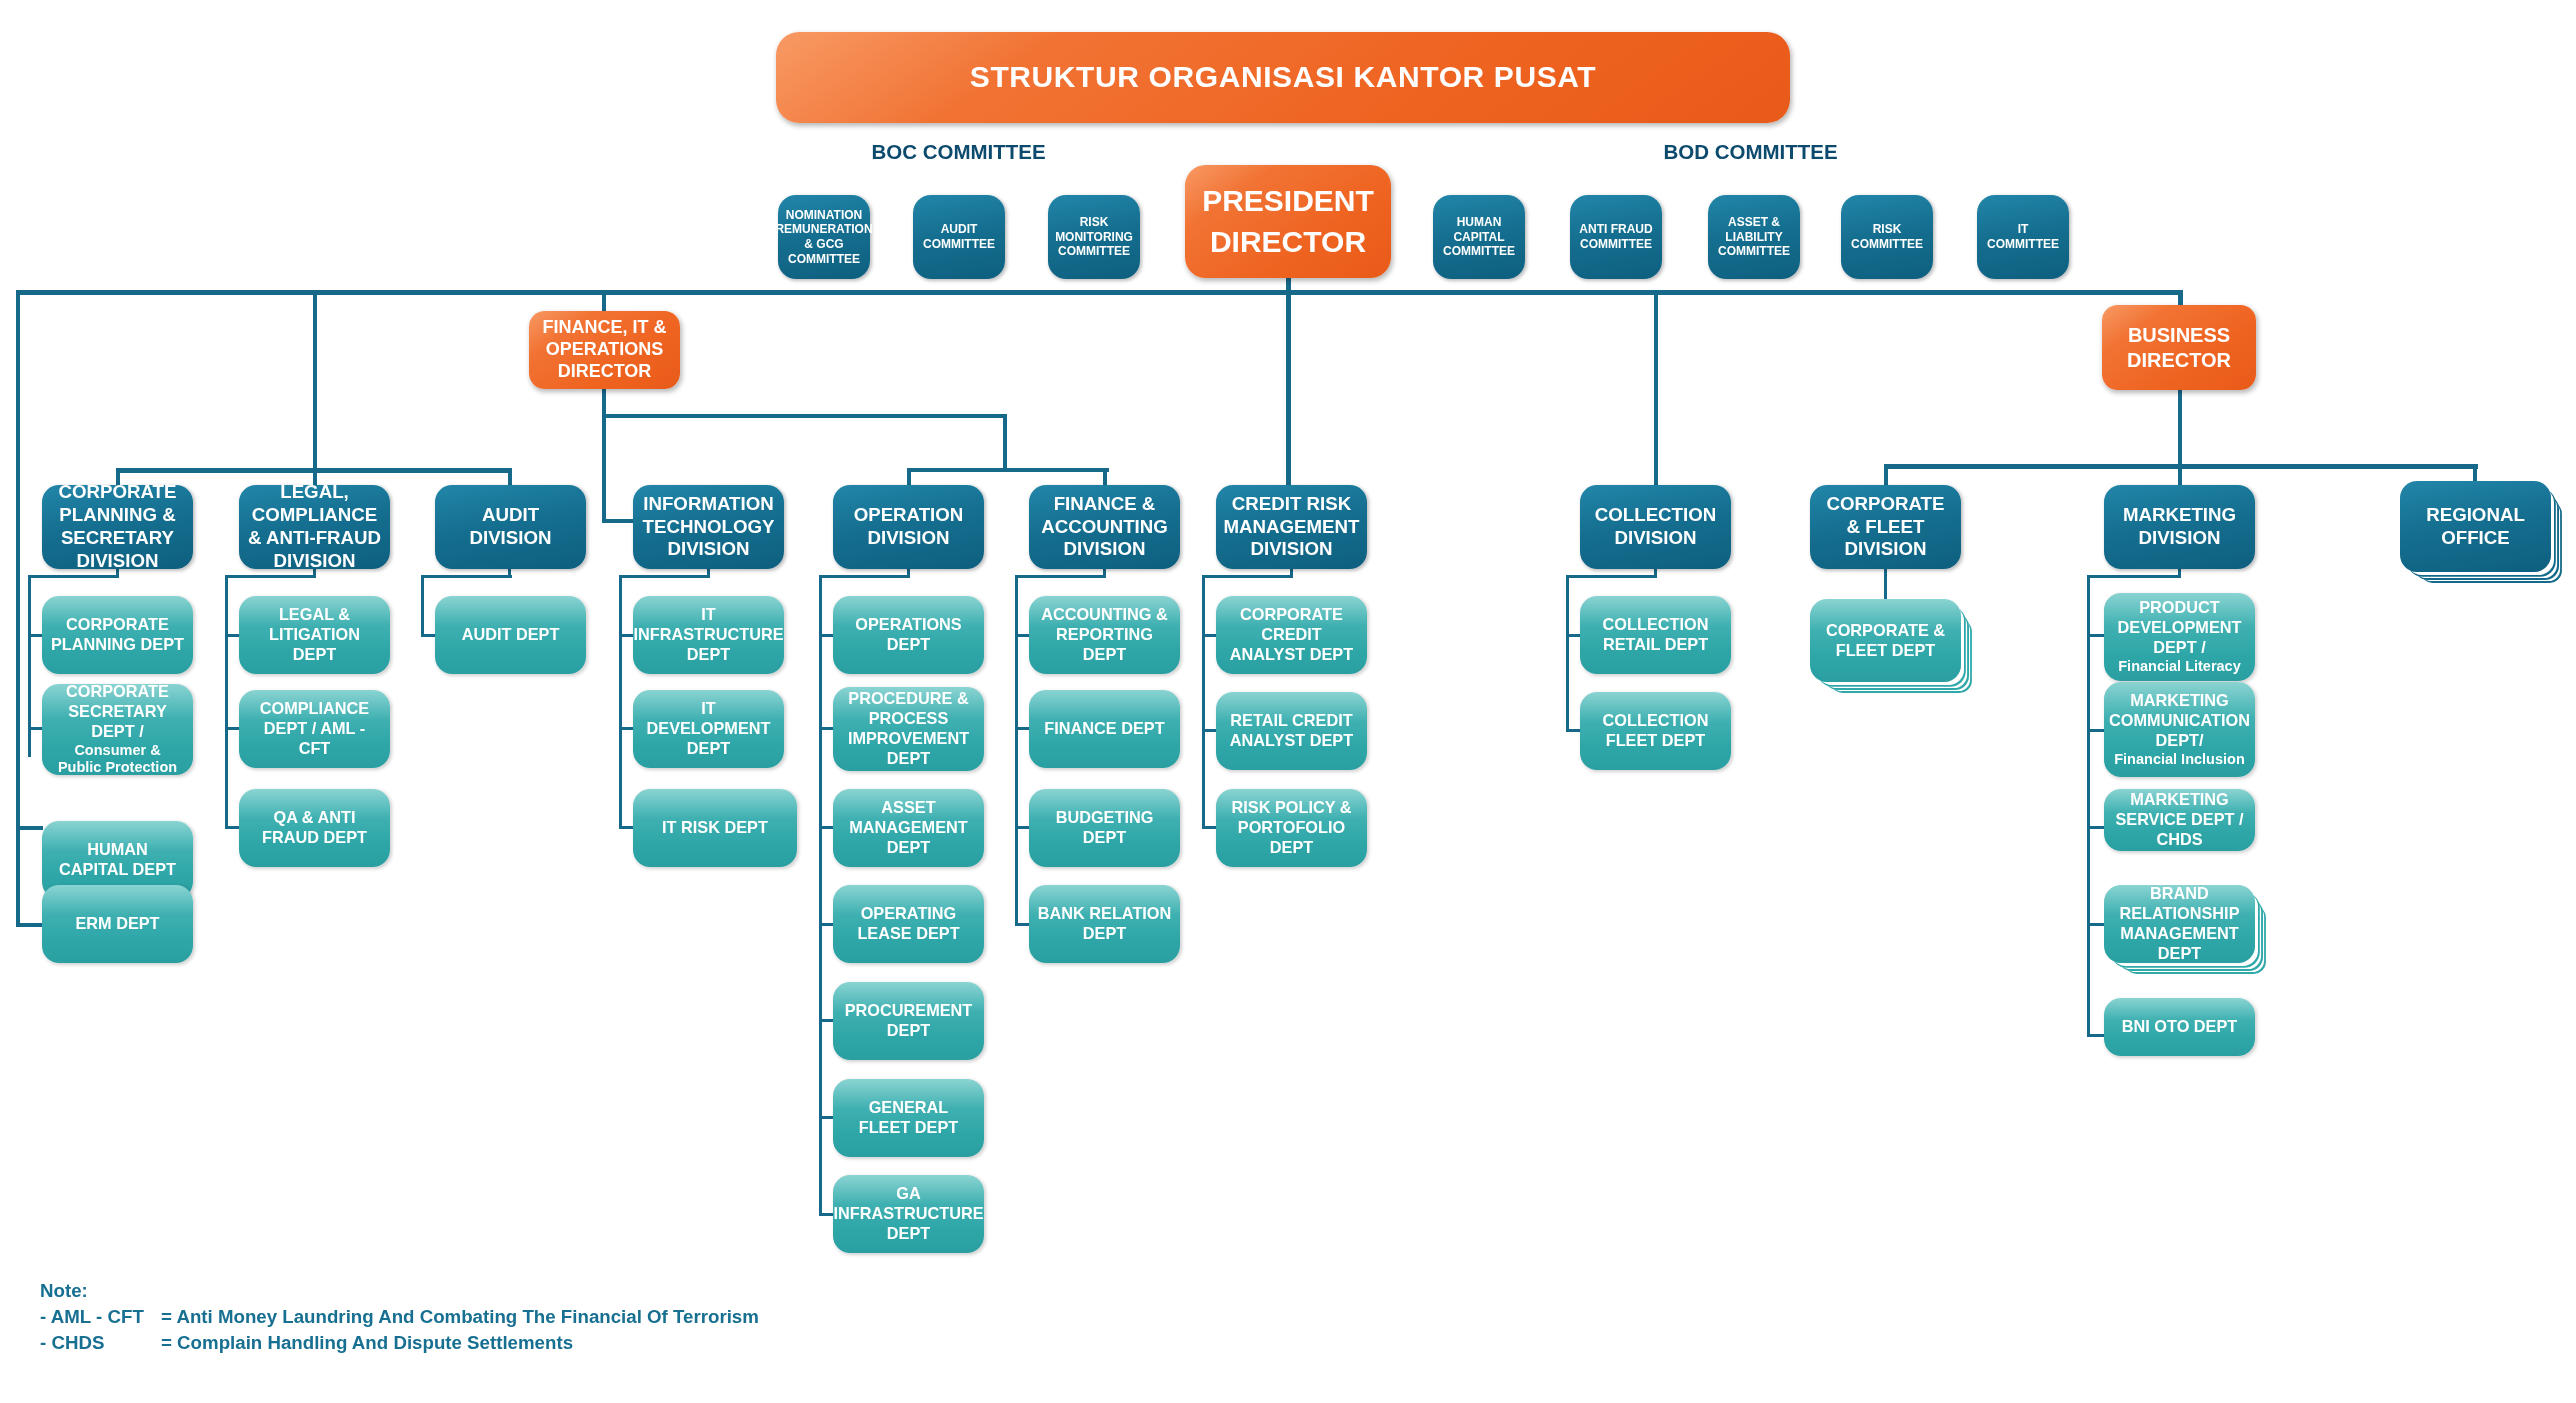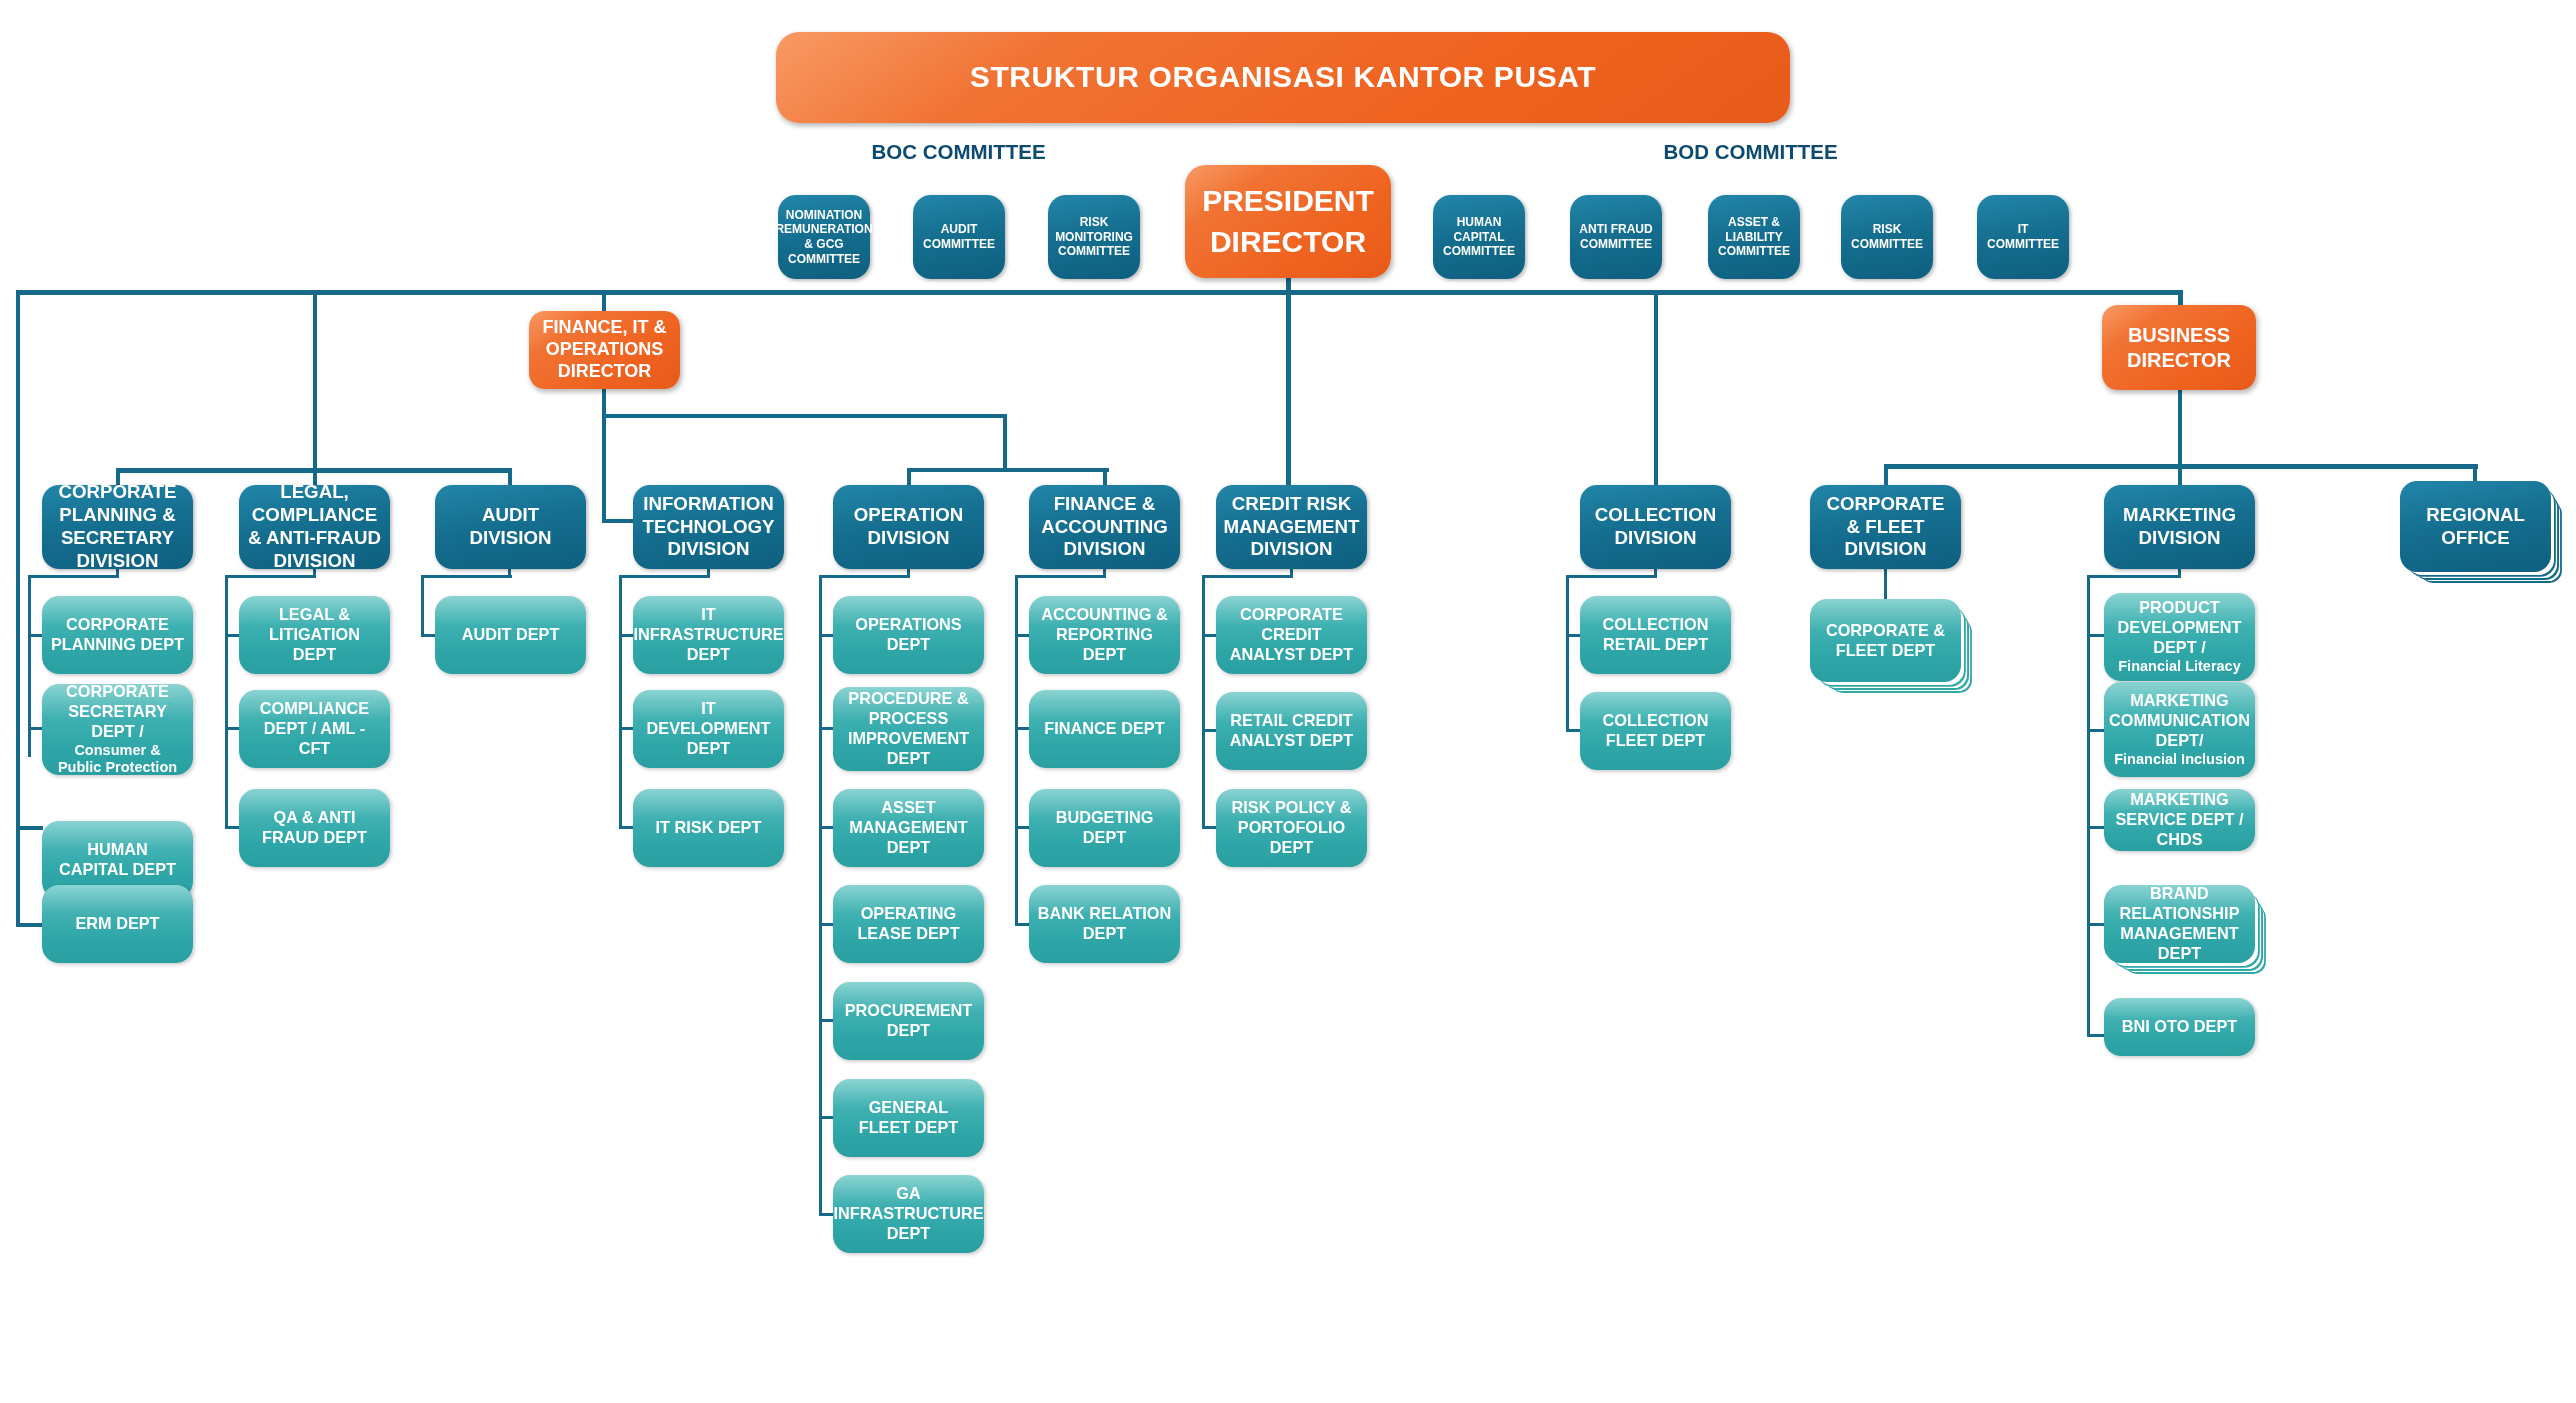--- a/index.html
+++ b/index.html
@@ -252,21 +252,21 @@
   <div class="box teal-light dept" style="left:435px;top:596px;width:151px;height:78px;">
     <span>AUDIT DEPT</span>
   </div>
 
   <div class="box teal-light dept" style="left:633px;top:596px;width:151px;height:78px;">
     <span>IT INFRASTRUCTURE DEPT</span>
   </div>
   <div class="box teal-light dept" style="left:633px;top:690px;width:151px;height:78px;">
     <span>IT DEVELOPMENT DEPT</span>
   </div>
-  <div class="box teal-light dept" style="left:633px;top:789px;width:151px;height:78px;">
+  <div class="box teal-light dept" style="left:633px;top:789px;width:164px;height:78px;">
     <span>IT RISK DEPT</span>
   </div>
 
   <div class="box teal-light dept" style="left:833px;top:596px;width:151px;height:78px;">
     <span>OPERATIONS DEPT</span>
   </div>
   <div class="box teal-light dept" style="left:833px;top:687px;width:151px;height:84px;">
     <span>PROCEDURE &amp; PROCESS IMPROVEMENT DEPT</span>
   </div>
   <div class="box teal-light dept" style="left:833px;top:789px;width:151px;height:78px;">
@@ -330,15 +330,26 @@
   <div class="box teal-light dept" style="left:2104px;top:789px;width:151px;height:62px;">
     <span>MARKETING SERVICE DEPT / CHDS</span>
   </div>
   <div class="box teal-light dept stack-light" style="left:2104px;top:885px;width:151px;height:78px;">
     <span>BRAND RELATIONSHIP MANAGEMENT DEPT</span>
   </div>
   <div class="box teal-light dept" style="left:2104px;top:998px;width:151px;height:58px;">
     <span>BNI OTO DEPT</span>
   </div>
 
+  <div class="note">
+    <div>Note:</div>
+    <div class="note-row">
+      <span class="note-term">- AML - CFT</span>
+      <span>= Anti Money Laundring And Combating The Financial Of Terrorism</span>
+    </div>
+    <div class="note-row">
+      <span class="note-term">- CHDS</span>
+      <span>= Complain Handling And Dispute Settlements</span>
+    </div>
+  </div>
 
 </div>
 
 
 </body></html>

